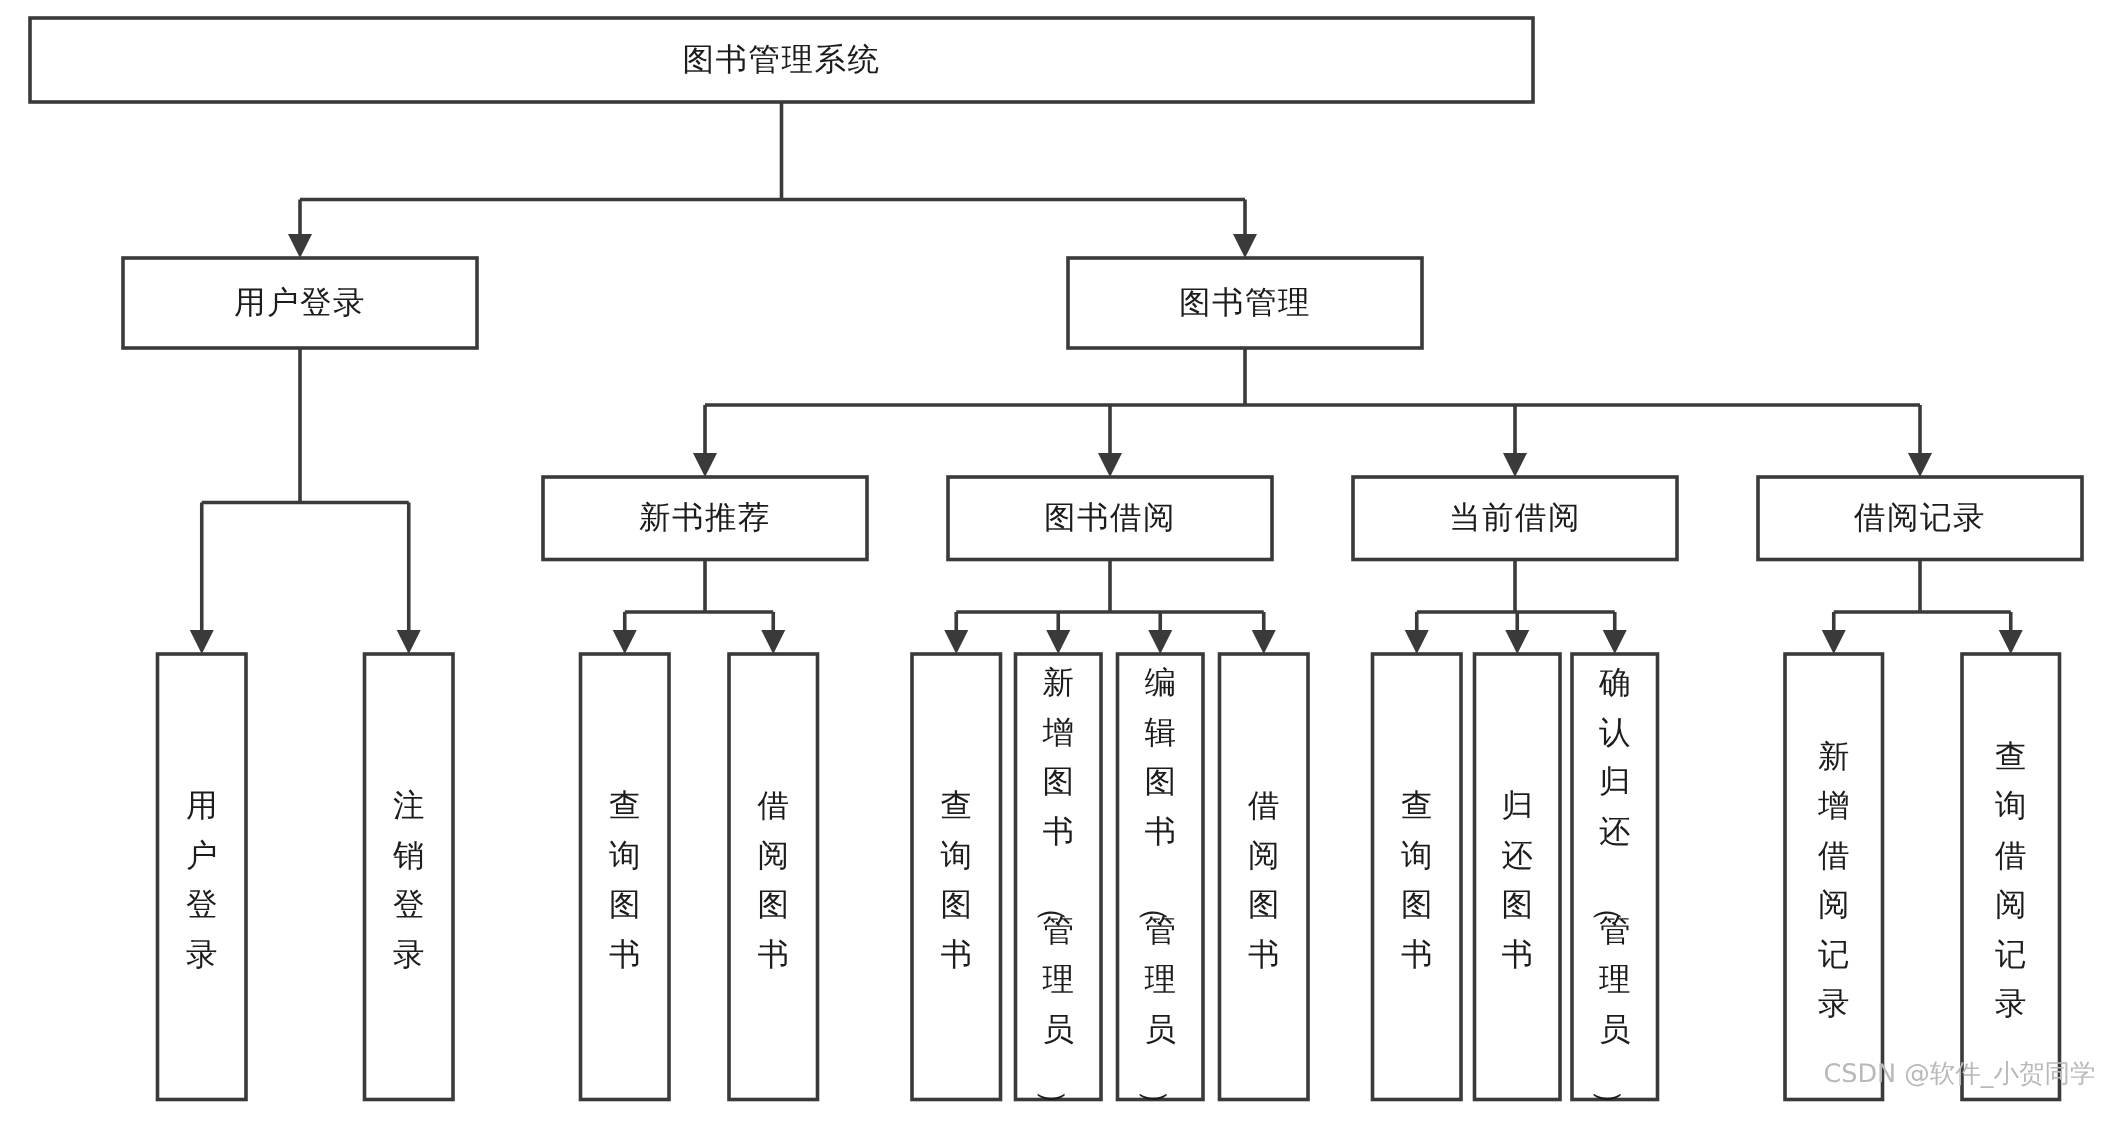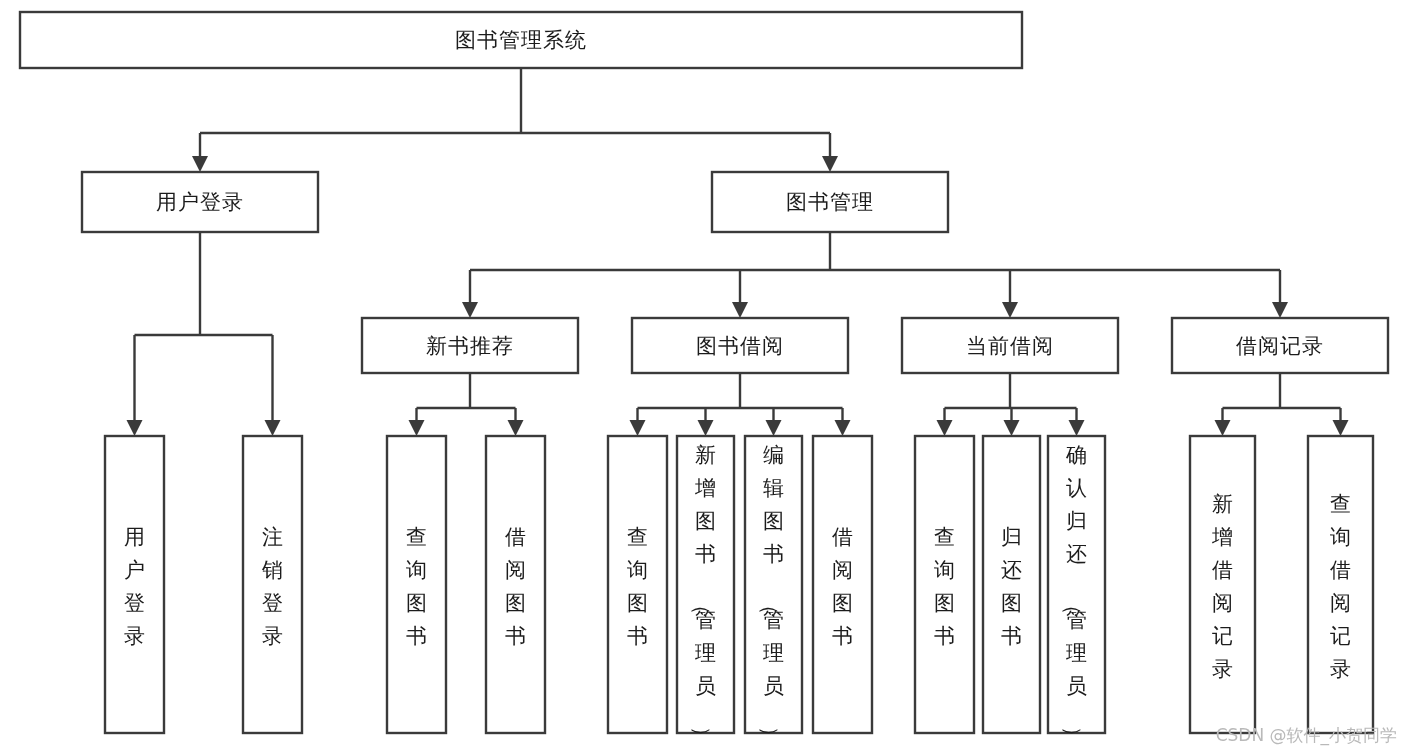--- a/index.html
+++ b/index.html
@@ -18,21 +18,21 @@
     font-family:"DejaVu Sans","Liberation Sans",sans-serif;
     font-size:21px;fill:#1c1c1c;text-anchor:middle;dominant-baseline:middle;
     letter-spacing:1px;
   }
   .node-label-v{
     font-family:"DejaVu Sans","Liberation Sans",sans-serif;
     font-size:21px;fill:#1c1c1c;text-anchor:middle;
     letter-spacing:0px;
   }
   .watermark{
-    position:absolute;right:8px;bottom:0;
+    position:absolute;right:8px;bottom:20px;
     font-family:"DejaVu Sans","Liberation Sans",sans-serif;
     font-size:17px;color:#b9b9b9;white-space:nowrap;
     pointer-events:none;user-select:none;
   }
 </style>
 </head>
 <body>
 
 <div id="diagram-root">
   <svg id="diagram-svg" width="1405" height="747" viewBox="0 0 1405 747" xmlns="http://www.w3.org/2000/svg">

